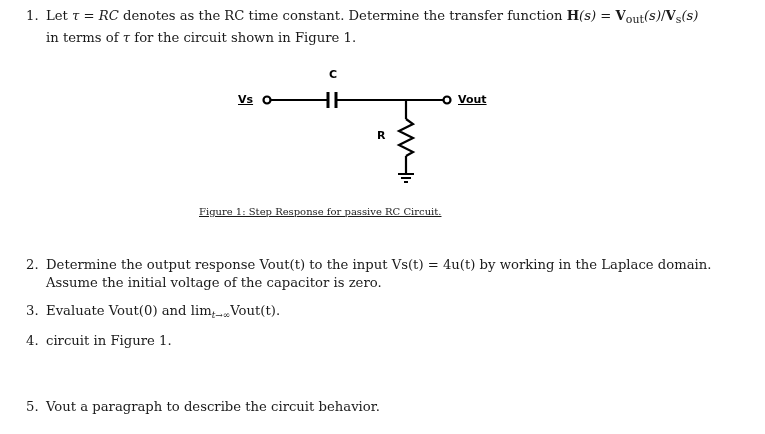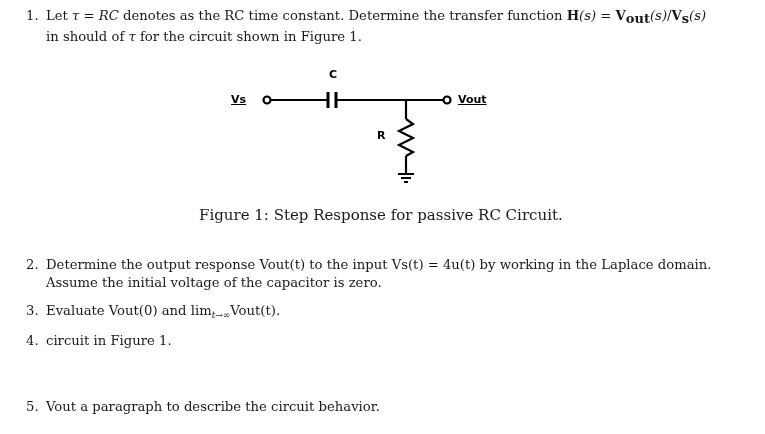--- a/index.html
+++ b/index.html
@@ -9,38 +9,38 @@
     color: #1a1a1a;
   }
   .page { position: absolute; left: 0; top: 0; width: 765px; height: 434px; }
   .item { position: absolute; left: 26px; width: 700px; font-size: 13.2px; line-height: 18px; }
   .num { position: absolute; left: 0; top: 0; }
   .body { position: absolute; left: 20px; top: 0; white-space: nowrap; }
   .line { display: block; }
   .it { font-style: italic; }
   .bf { font-weight: bold; }
   .sub { font-size: 9px; vertical-align: -3px; }
-  .sub-b { font-size: 13px; vertical-align: -3px; font-weight: bold; }
-  .caption { position: absolute; left: 199px; top: 206px; font-size: 15px; white-space: nowrap; }
+  .sub-b { font-size: 11px; vertical-align: -3px; font-weight: normal; }
+  .caption { position: absolute; left: 199px; top: 206px; font-size: 10px; white-space: nowrap; text-decoration: underline; }
   .figure { position: absolute; left: 210px; top: 62px; width: 300px; height: 140px; }
   .fig-label { position: absolute; font-family: "DejaVu Sans", "Liberation Sans", sans-serif; font-weight: bold; font-size: 11px; color: #000; }
 </style>
 </head>
 <body>
 
 <div class="page">
 
   <div class="item" style="top:7px;">
     <span class="num">1.</span>
     <div class="body">
       <span class="line">
         <span>Let </span><span class="it">τ</span><span> = </span><span class="it">RC</span><span> denotes as the RC time constant. Determine the transfer function </span><span class="bf">H</span><span class="it">(s)</span><span> = </span><span class="bf">V</span><span class="sub-b">out</span><span class="it">(s)</span><span>/</span><span class="bf">V</span><span class="sub-b">s</span><span class="it">(s)</span>
       </span>
       <span class="line">
-        <span>in should of </span><span class="it">τ</span><span> for the circuit shown in Figure 1.</span>
+        <span>in terms of </span><span class="it">τ</span><span> for the circuit shown in Figure 1.</span>
       </span>
     </div>
   </div>
 
   <div class="figure">
     <svg width="300" height="140" viewBox="0 0 300 140">
 
       <circle cx="57" cy="38" r="3.5" fill="none" stroke="#000" stroke-width="2.2"></circle>
       <line x1="61" y1="38" x2="118" y2="38" stroke="#000" stroke-width="2.2"></line>
 
@@ -51,21 +51,21 @@
       <circle cx="237" cy="38" r="3.5" fill="none" stroke="#000" stroke-width="2.2"></circle>
 
       <line x1="196" y1="38" x2="196" y2="57" stroke="#000" stroke-width="2.2"></line>
       <polyline points="196,57 203,62 189,69 203,76 189,83 203,90 196,94" fill="none" stroke="#000" stroke-width="2.2"></polyline>
       <line x1="196" y1="94" x2="196" y2="112" stroke="#000" stroke-width="2.2"></line>
 
       <line x1="188" y1="112" x2="204" y2="112" stroke="#000" stroke-width="2"></line>
       <line x1="191" y1="116" x2="201" y2="116" stroke="#000" stroke-width="2"></line>
       <line x1="194" y1="120" x2="198" y2="120" stroke="#000" stroke-width="2"></line>
     </svg>
-    <span class="fig-label" style="left:21px; top:31px;text-decoration:underline;">Vs</span>
+    <span class="fig-label" style="left:28px; top:31px;text-decoration:underline;">Vs</span>
     <span class="fig-label" style="left:119px; top:6px;">C</span>
     <span class="fig-label" style="left:167px; top:67px;">R</span>
     <span class="fig-label" style="left:248px; top:31px;text-decoration:underline;">Vout</span>
   </div>
 
   <div class="caption">Figure 1:  Step Response for passive RC Circuit.</div>
 
   <div class="item" style="top:256px;">
     <span class="num">2.</span>
     <div class="body">

